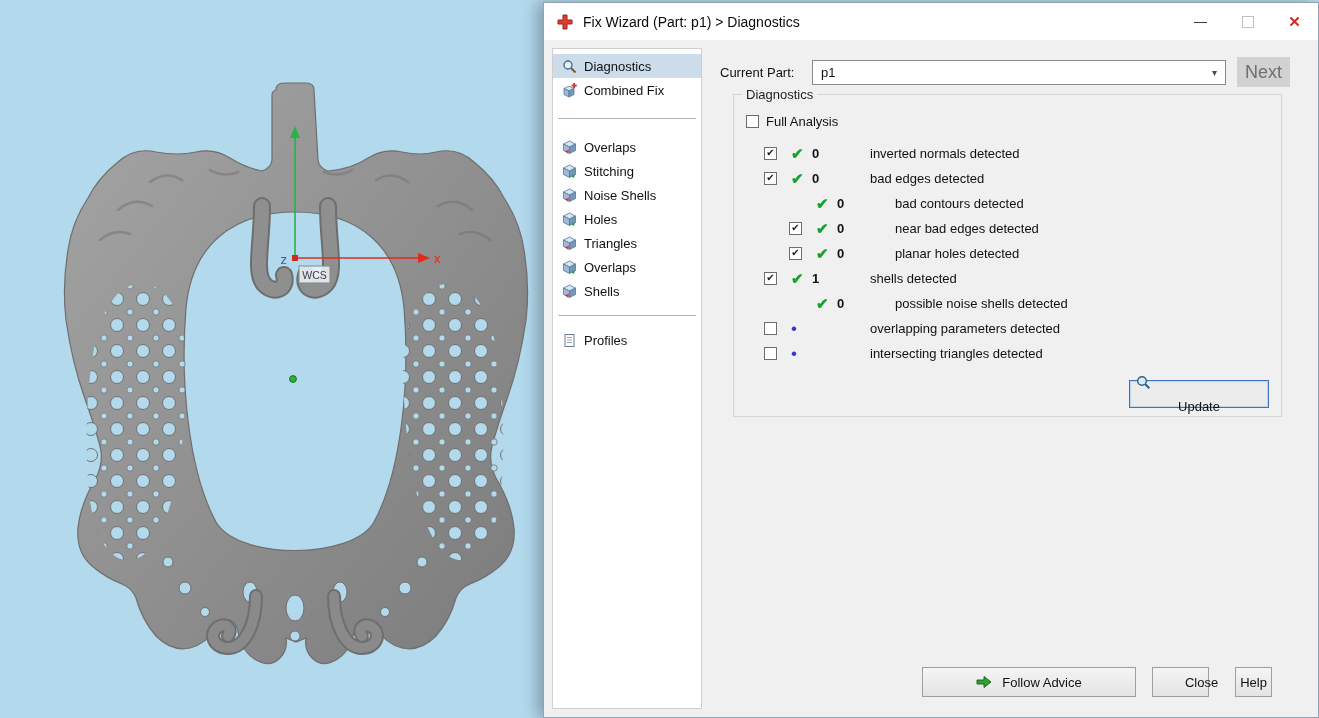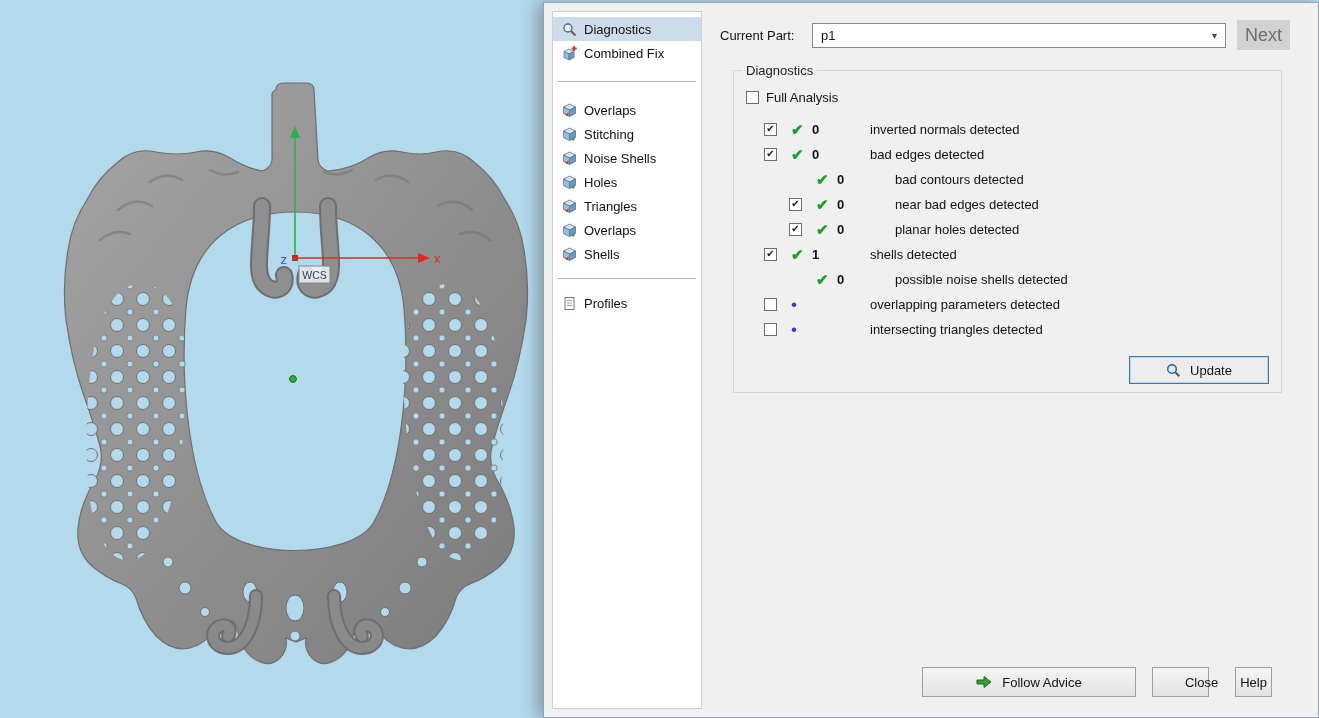--- a/index.html
+++ b/index.html
@@ -32,21 +32,21 @@
 
   
   .sidebar{width:148px;background:#fff;border:1px solid #cfcfcf;padding:5px 0;flex:0 0 auto;}
   .side-item{height:24px;display:flex;align-items:center;gap:7px;padding-left:9px;font-size:13px;cursor:pointer;white-space:nowrap;}
   .side-item.selected{background:#ccdcea;}
   .si-icon{width:15px;height:15px;display:flex;flex:0 0 auto;}
   .sep{border-top:1px solid #b5b5b5;margin:12px 5px;}
   .sep.big{margin:16px 5px;}
 
   
-  .main{flex:1;display:flex;flex-direction:column;padding:6px 20px 12px 18px;min-width:0;gap:13px;}
+  .main{flex:1;display:flex;flex-direction:column;padding:6px 20px 12px 18px;min-width:0;}
   .part-row{display:flex;align-items:center;margin-top:3px;}
   .part-label{width:92px;flex:0 0 auto;}
   .dropdown{flex:1;height:23px;background:#fff;border:1px solid #898989;display:flex;align-items:center;padding:0 8px;cursor:pointer;}
   .chev{margin-left:auto;color:#4a4a4a;font-size:10px;}
   .next-btn{width:53px;height:30px;margin-left:11px;background:#d2d2d2;border:none;color:#6f6f6f;font-size:18px;font-family:inherit;}
 
   fieldset.group{border:1px solid #d6d6d6;margin:0 8px 0 13px;padding:4px 8px 8px;min-inline-size:0;}
   legend{font-size:13px;color:#1d1d1d;padding:0 4px;}
   .advice-group{margin-top:30px;}
   .advice-box{display:flex;background:#fff;border:1px solid #e3e3e3;height:62px;}
@@ -60,23 +60,23 @@
   .checkbox.checked::after{content:"\2714";font-size:10px;color:#1c1c1c;line-height:1;margin-top:-1px;}
   .diag-row{height:25px;display:flex;align-items:center;padding-left:22px;}
   .diag-row.indent{padding-left:47px;}
   .cb-slot{width:27px;display:flex;align-items:center;flex:0 0 auto;}
   .status{width:21px;display:flex;align-items:center;flex:0 0 auto;}
   .status-check{color:#17a22b;font-size:15px;font-weight:bold;}
   .status-dot{color:#3434d8;font-size:17px;line-height:1;}
   .count{width:58px;font-weight:bold;flex:0 0 auto;}
   .update-row{display:flex;justify-content:flex-end;margin-top:14px;padding-right:4px;}
   .update-btn{
-    width:140px;height:28px;display:flex;align-items:center;justify-content:center;gap:9px;
+    width:140px;height:28px;display:flex;justify-content:center;gap:9px;
     background:#ececec;border:1px solid #3f76bb;box-shadow:inset 0 0 0 1px #bcd4ec;
-    font-size:13px;font-family:inherit;color:#111;cursor:pointer;
+    font-size:13px;font-family:inherit;color:#111;cursor:pointer;flex-direction:column;
   }
 
   .footer{margin-top:auto;display:flex;justify-content:flex-end;align-items:center;gap:16px;padding-right:18px;}
   .btn{height:30px;background:linear-gradient(#f5f5f5,#e3e3e3);border:1px solid #9e9e9e;
     font-size:13px;font-family:inherit;color:#111;display:flex;align-items:center;justify-content:center;cursor:pointer;}
   .btn.follow{width:214px;gap:10px;}
   .btn.close-btn{width:57px;padding-left:48px;}
   .btn.help{width:37px;margin-left:10px;}
 </style>
 </head>
@@ -161,20 +161,35 @@
       <rect x="299" y="266" width="31" height="17" fill="#eef3f8" fill-opacity="0.85" stroke="#7d8a94"></rect>
       <text x="314.5" y="278.5" text-anchor="middle" font-size="10.5" fill="#3a3f44">WCS</text>
     </g>
 
     <circle cx="293" cy="379" r="3.4" fill="#2eb135" stroke="#17701f"></circle>
   </svg>
 </div>
 
 <div class="dialog">
 
+  <div class="titlebar">
+    <span class="app-icon">
+      <svg viewBox="0 0 18 18" width="18" height="18">
+          <path d="M7,2 h4 v5 h5 v4 h-5 v5 h-4 v-5 H2 V7 h5 z" fill="#e03c31" stroke="#9b221b" stroke-width="1"></path>
+        </svg>
+    </span>
+    <span class="title">Fix Wizard (Part: p1) &gt; Diagnostics</span>
+    <div class="win-controls">
+      <div class="win-btn">—</div>
+      <div class="win-btn">
+          <span class="max-box"></span>
+        </div>
+      <div class="win-btn close">✕</div>
+    </div>
+  </div>
 
   <div class="dialog-body">
 
     <div class="sidebar">
       <div class="side-item selected">
         <span class="si-icon">
           <svg viewBox="0 0 15 15" width="15" height="15">
               <circle cx="6" cy="6" r="4" fill="#e8f0f8" stroke="#4a6f94" stroke-width="1.4"></circle>
               <line x1="9" y1="9" x2="13.5" y2="13.5" stroke="#7a5a3a" stroke-width="2"></line>
             </svg>

